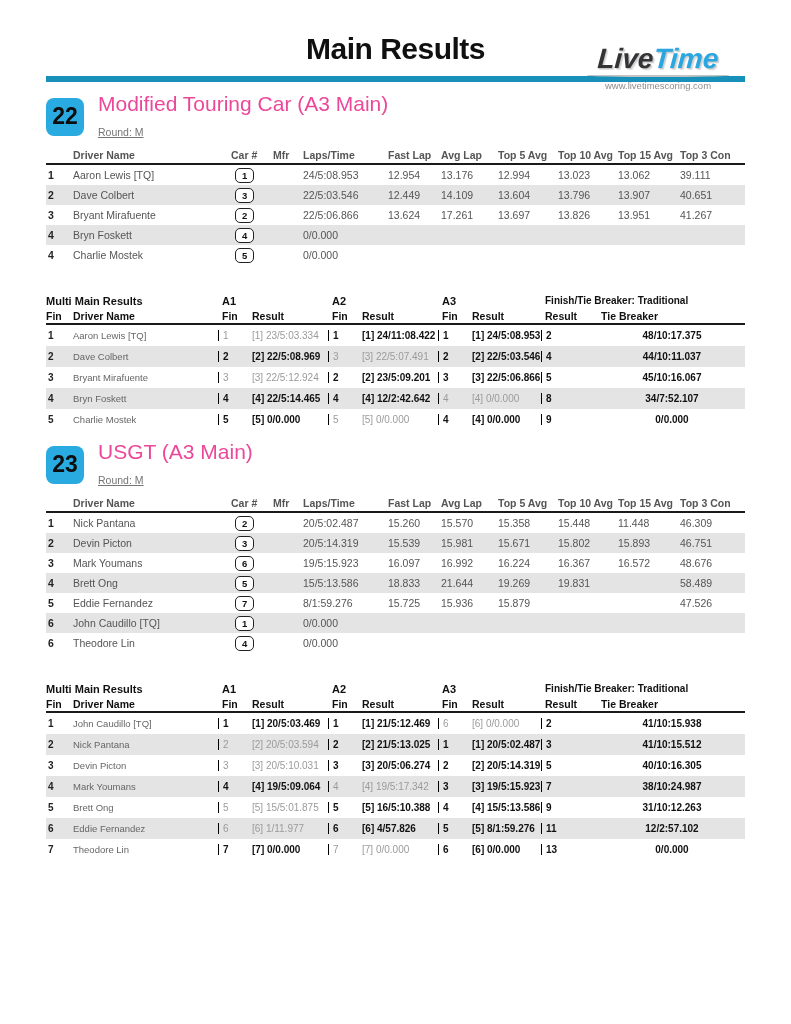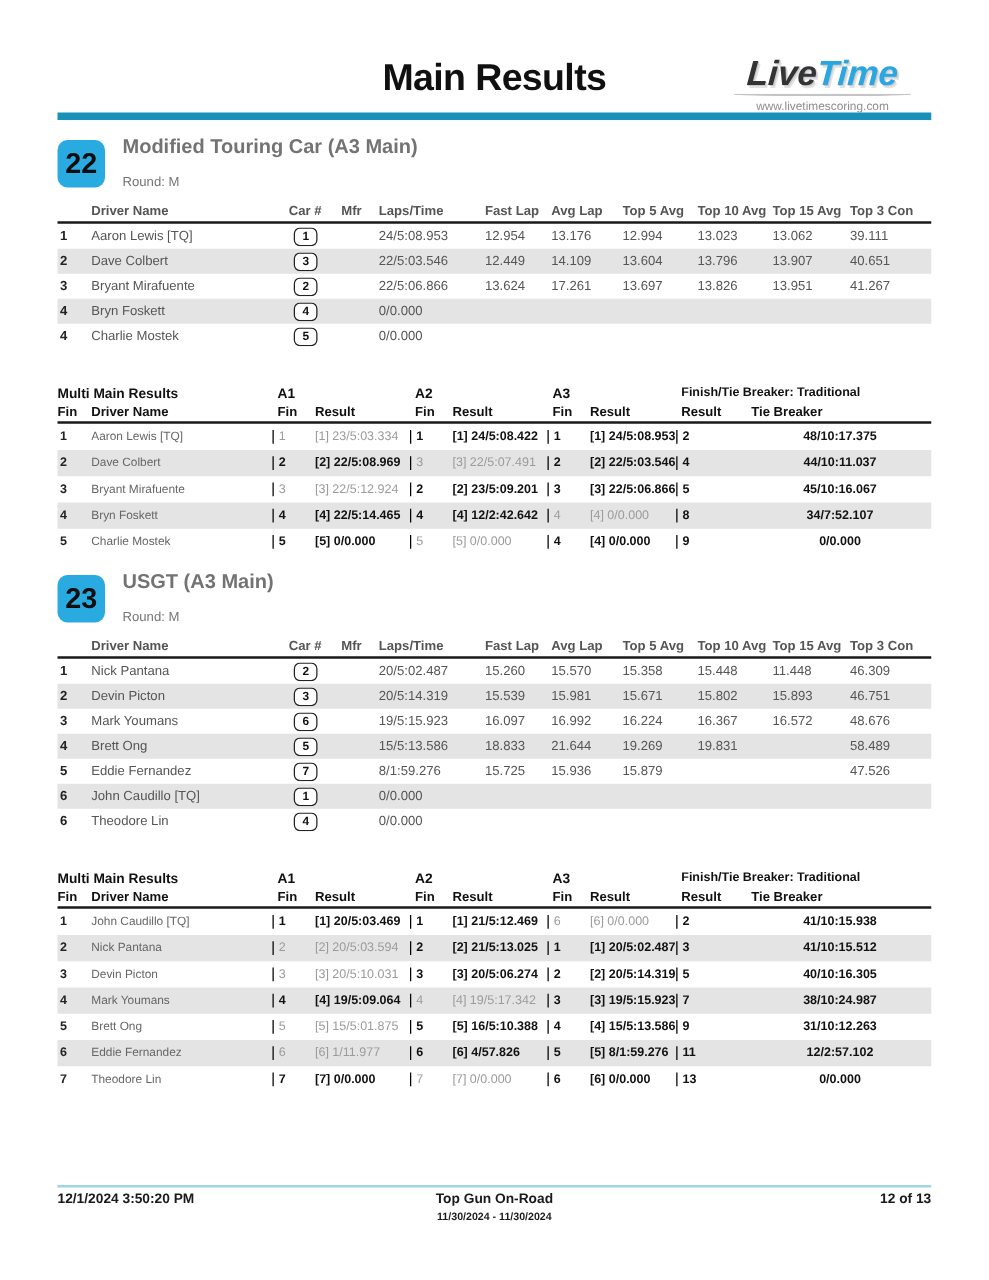--- a/index.html
+++ b/index.html
@@ -6,43 +6,43 @@
   html,body { margin:0; padding:0; background:#fff; }
   .page {
     position:relative; width:791px; height:1024px; margin:0 auto;
     background:#fff; overflow:hidden;
     font-family:"Liberation Sans", sans-serif; color:#222;
   }
   .content { padding:0 46px; }
 
   
   .page-title {
-    margin:0; padding-top:46px; text-align:center;
+    margin:0; padding-top:32px; text-align:center;
     font-size:30px; font-weight:bold; letter-spacing:-0.5px; color:#101010;
   }
   .logo { position:absolute; top:44px; right:44px; width:178px; text-align:center; }
   .logo-text {
     font-size:28px; font-weight:bold; font-style:italic; line-height:30px;
     transform:skewX(-4deg); text-shadow:1px 1px 0 #c9c9c9, 2px 2px 0 #e2e2e2;
   }
   .logo-live { color:#343437; }
   .logo-time { color:#2aa7e0; }
   .logo-swoosh { height:3px; width:80%; margin:0 auto; border-bottom:2px solid #c4c4c4; border-radius:0 0 50% 50%; }
   .logo-url { font-size:9.5px; color:#8d8d8d; margin-top:3px; }
   .top-rule { height:6px; background:#1790ba; margin-top:10px; }
 
   
   .section-header { display:flex; align-items:center; gap:14px; margin-top:13px; }
   .badge {
     width:38px; height:38px; background:#29abe2; border-radius:8px; flex:0 0 38px;
     display:flex; align-items:center; justify-content:center;
     font-size:23px; font-weight:bold; color:#0d0d0d;
   }
-  .section-name { font-size:16px; font-weight:bold; color:#737373; line-height:17px; }
-  .section-round { font-size:10.5px; color:#757575; margin-top:14px; }
+  .section-name { font-size:21px; font-weight:normal; color:#ec4899; line-height:17px; }
+  .section-round { font-size:10.5px; color:#757575; margin-top:14px;text-decoration:underline; }
 
   
   .results { margin-top:9px; }
   .res-row {
     display:grid; align-items:center; height:20px;
     grid-template-columns:27px 158px 42px 30px 85px 53px 57px 60px 60px 62px 63px;
   }
   .res-head { font-weight:bold; font-size:10.5px; color:#111; height:18px; border-bottom:2px solid #1a1a1a; }
   .res-body .res-row:nth-child(even) { background:#e4e4e4; }
   .c { font-size:10.5px; color:#555; overflow:hidden; white-space:nowrap; }
@@ -230,21 +230,21 @@
         <div class="hc tieh">Tie Breaker</div>
       </div>
       <div class="mm-body">
 
       <div class="mm-row">
           <div class="c fin0" style="padding-left:2px">1</div>
           <div class="c dname" style="padding-left:0">Aaron Lewis [TQ]</div>
           <div class="c afin sec-start drop">1</div>
           <div class="c ares drop">[1] 23/5:03.334</div>
           <div class="c afin sec-start">1</div>
-          <div class="c ares">[1] 24/5:08.422</div>
+          <div class="c ares">[1] 24/11:08.422</div>
           <div class="c afin sec-start">1</div>
           <div class="c ares">[1] 24/5:08.953</div>
           <div class="c mres sec-start">2</div>
           <div class="c tiec">48/10:17.375</div>
         </div>
           <div class="mm-row">
           <div class="c fin0" style="padding-left:2px">2</div>
           <div class="c dname" style="padding-left:0">Dave Colbert</div>
           <div class="c afin sec-start">2</div>
           <div class="c ares">[2] 22/5:08.969</div>
@@ -529,25 +529,14 @@
           <div class="c ares drop">[7] 0/0.000</div>
           <div class="c afin sec-start">6</div>
           <div class="c ares">[6] 0/0.000</div>
           <div class="c mres sec-start">13</div>
           <div class="c tiec">0/0.000</div>
         </div>
         </div>
     </div>
   </div>
 
-  <div class="footer">
-    <div class="footer-line"></div>
-    <div class="footer-grid">
-      <div class="f-left">12/1/2024 3:50:20 PM</div>
-      <div class="f-center">
-        <div class="f-event">Top Gun On-Road</div>
-        <div class="f-dates">11/30/2024 - 11/30/2024</div>
-      </div>
-      <div class="f-right">12 of 13</div>
-    </div>
-  </div>
 
 </div>
 
 </body></html>

